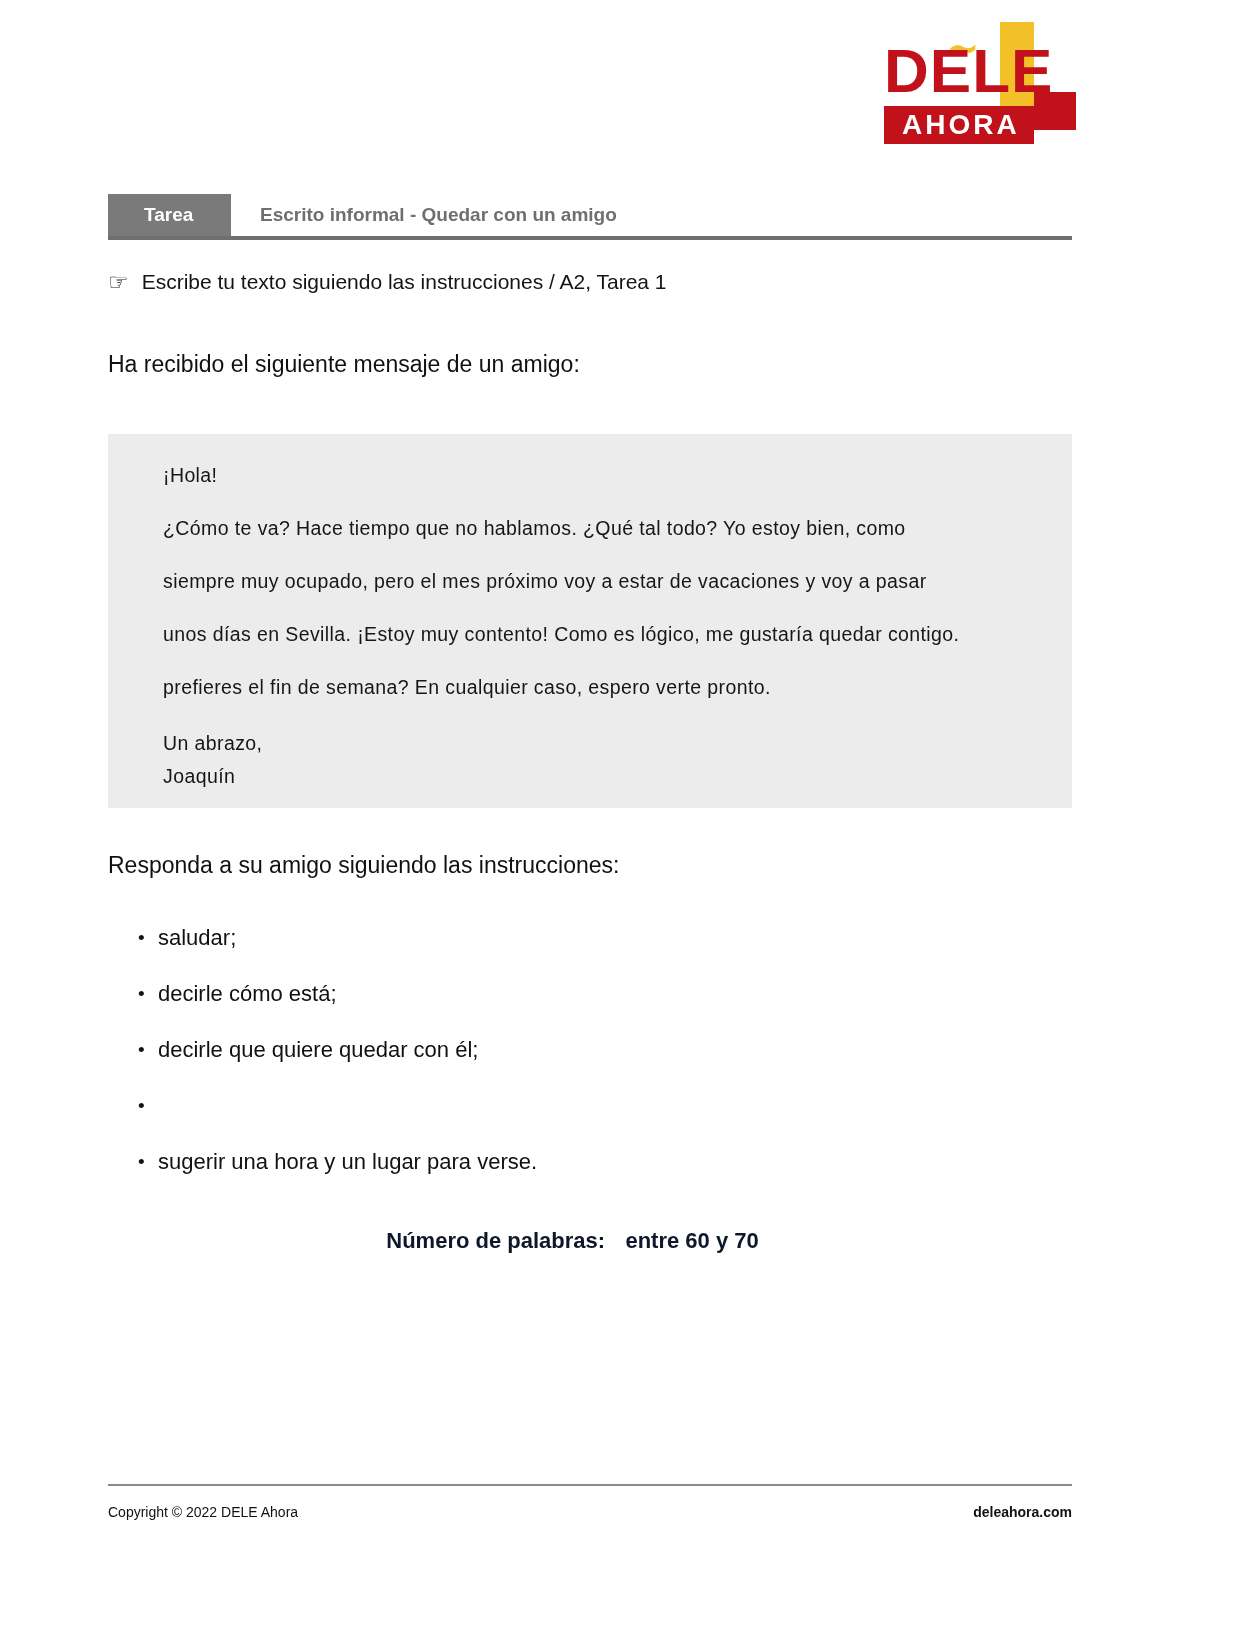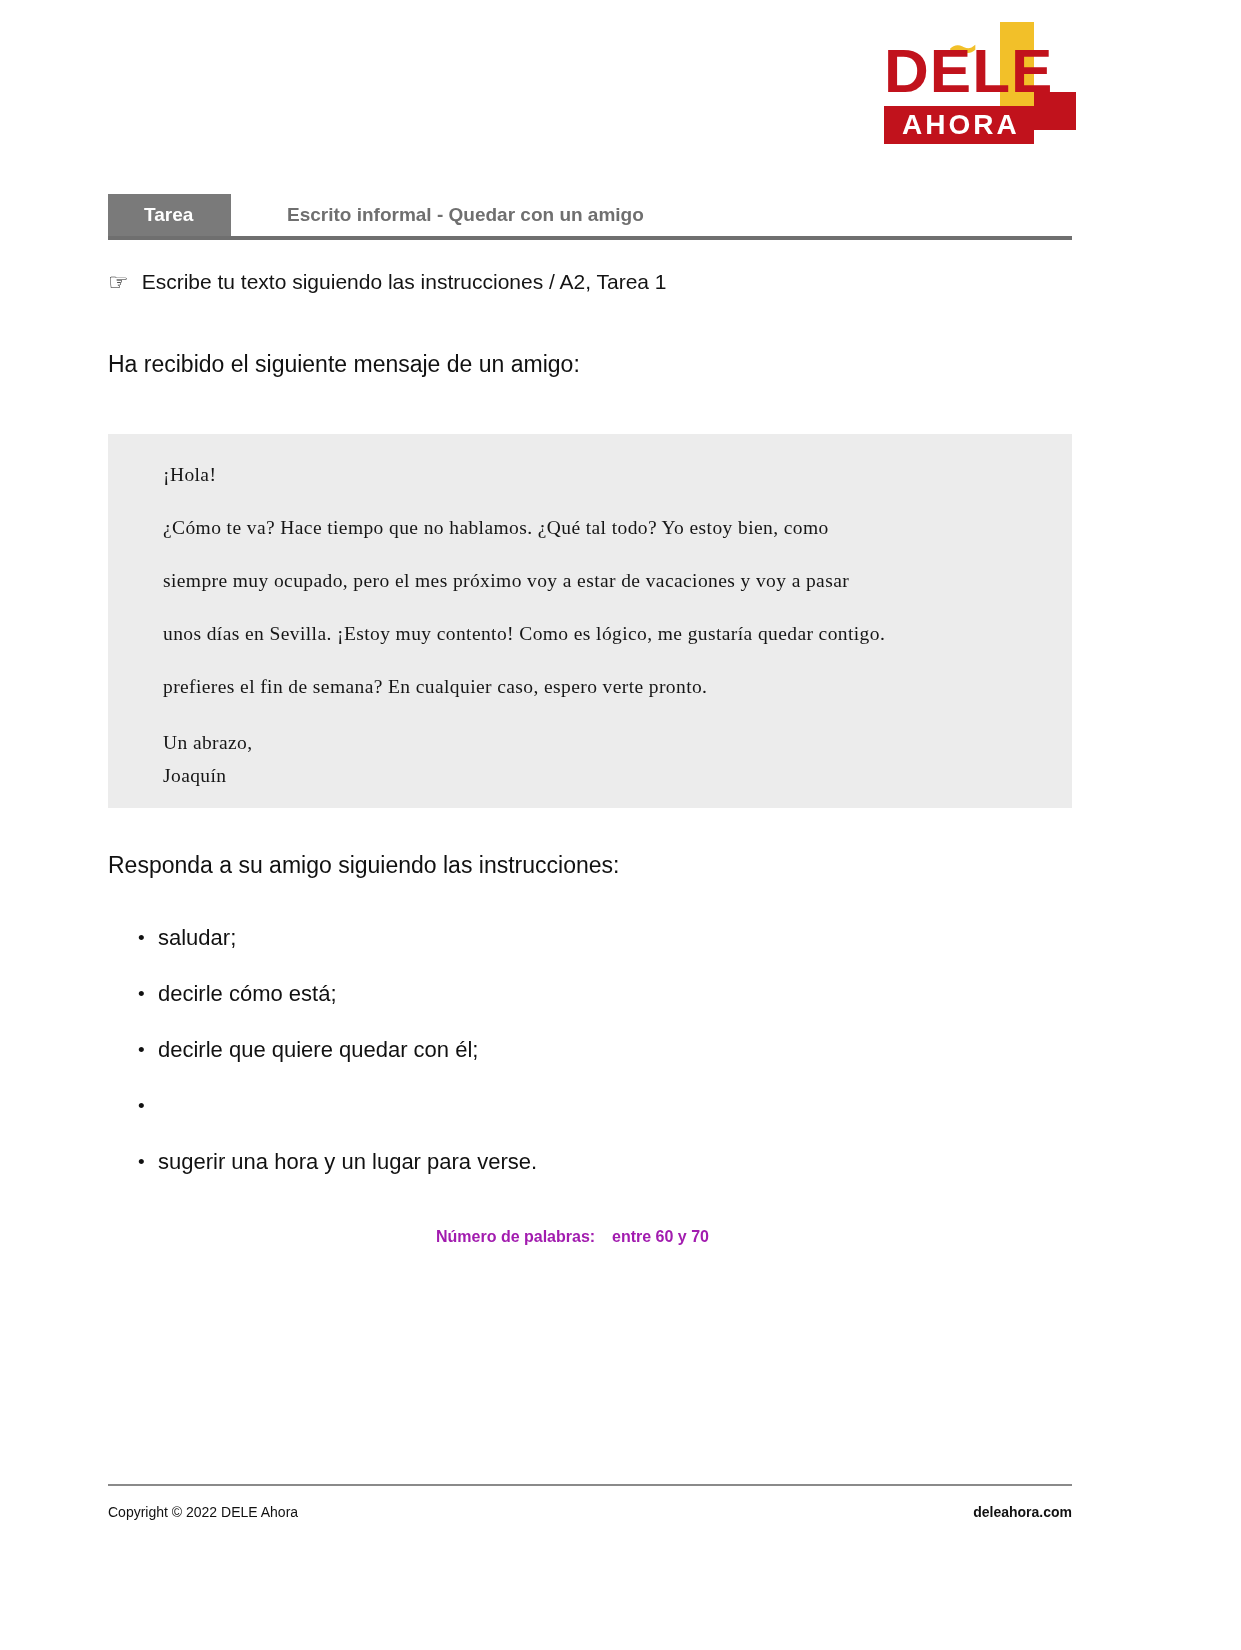--- a/index.html
+++ b/index.html
@@ -108,21 +108,21 @@
     padding: 0 0 0 36px;
     width: 123px;
     box-sizing: border-box;
   }
   .tarea-title {
     color: #6f6f6f;
     font-weight: bold;
     font-size: 19px;
     display: flex;
     align-items: center;
-    padding-left: 56px;
+    padding-left: 29px;
   }
 
   
   .instr-line {
     position: absolute;
     left: 108px;
     top: 270px;
     display: flex;
     align-items: center;
     font-size: 21px;
@@ -150,21 +150,21 @@
     position: absolute;
     left: 108px;
     top: 434px;
     width: 964px;
     height: 374px;
     background: #ececec;
     box-sizing: border-box;
     padding: 26px 38px 20px 55px;
   }
   .hw {
-    font-family: Liberation Serif, serif;
+    font-family: Liberation Sans, sans-serif;
     font-size: 19.5px;
     color: #161616;
     letter-spacing: 0.4px;
   }
   .hw-greeting {
     margin: 4px 0 22px 0;
   }
   .hw-body p {
     margin: 14px 0 10px 0;
     line-height: 39px;
@@ -211,23 +211,23 @@
     color: #111111;
   }
 
   
   .wordcount {
     position: absolute;
     left: 0;
     top: 1228px;
     width: 1145px;
     text-align: center;
-    font-size: 16px;
-    font-weight: bold;
-    color: #a21caf;
+    font-size: 22px;
+    font-weight: bold;
+    color: #0f172a;
   }
   .wordcount .wc-sep { display: inline-block; width: 8px; }
 
   
   .footer-rule {
     position: absolute;
     left: 108px;
     top: 1484px;
     width: 964px;
     height: 0;

